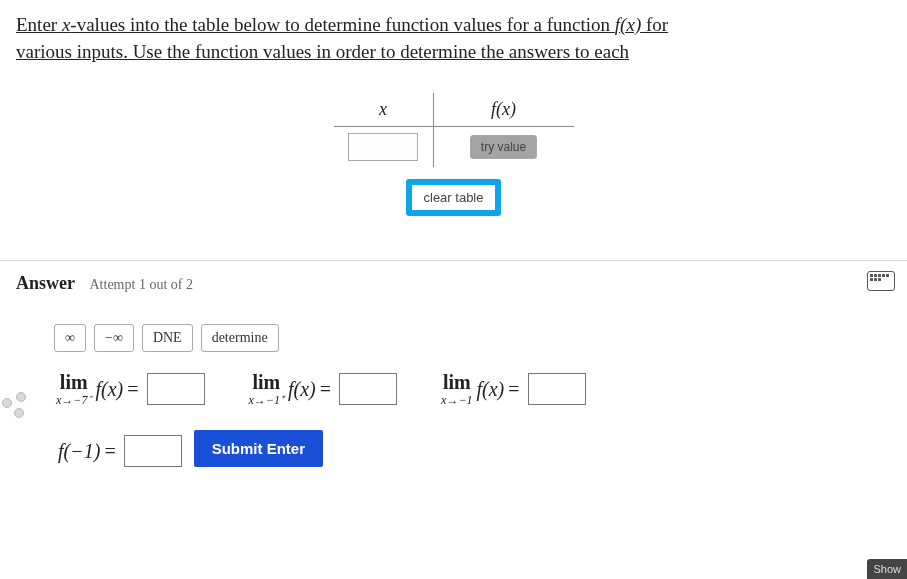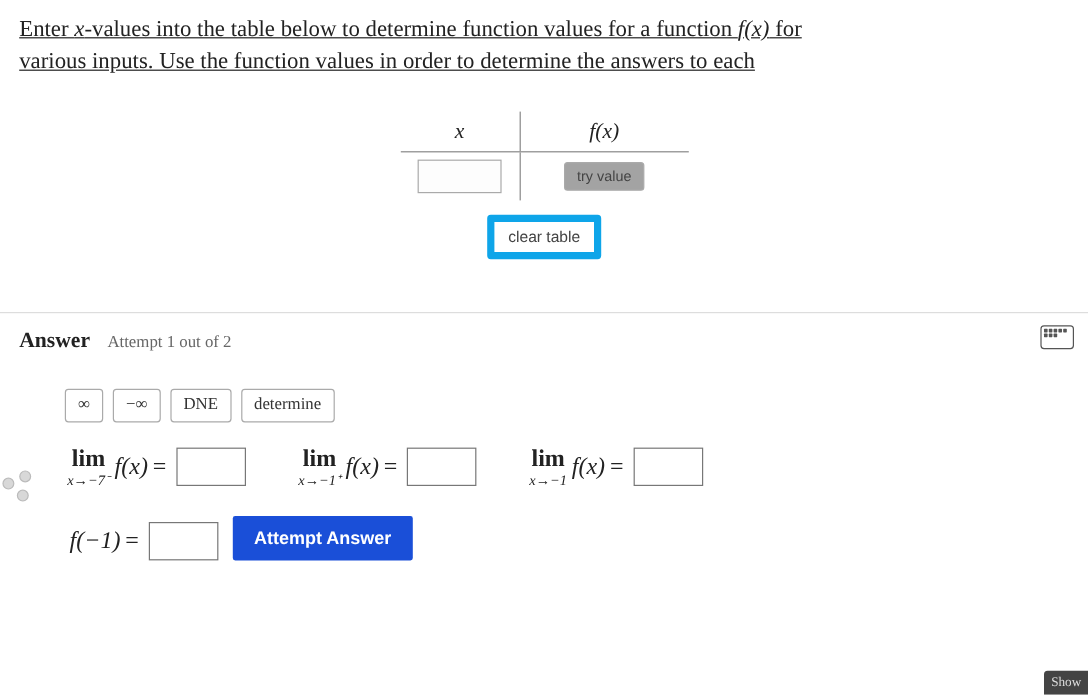--- a/index.html
+++ b/index.html
@@ -170,21 +170,21 @@
       border-radius: 2px;
     }
     .show-tab {
       position: absolute;
       right: 0;
       bottom: 0;
       background: #444;
       color: #ddd;
       font-size: 11px;
       padding: 4px 6px;
-      font-family: Liberation Serif, serif;
+      font-family: Liberation Sans, sans-serif;
       border-top-left-radius: 3px;
     }
     .dots {
       position: absolute;
       left: 0;
       top: 390px;
       width: 36px;
       height: 36px;
     }
     .dots .d {
@@ -278,21 +278,21 @@
       <input class="answer-box" type="text" style="">
     </div>
   </div>
 
   <div class="f-row">
     <div class="f-eq">
       <span class="math-i">f(−1)</span>
       <span style="margin:0 4px">=</span>
       <input class="answer-box" type="text" style="">
     </div>
-    <button class="submit-btn">Attempt Answer</button>
+    <button class="submit-btn">Submit Enter</button>
   </div>
 </div>
 
 <div class="dots">
   <div class="d d1"></div>
     <div class="d d2"></div>
     <div class="d d3"></div>
 </div>
 
 <div class="show-tab">Show</div>

